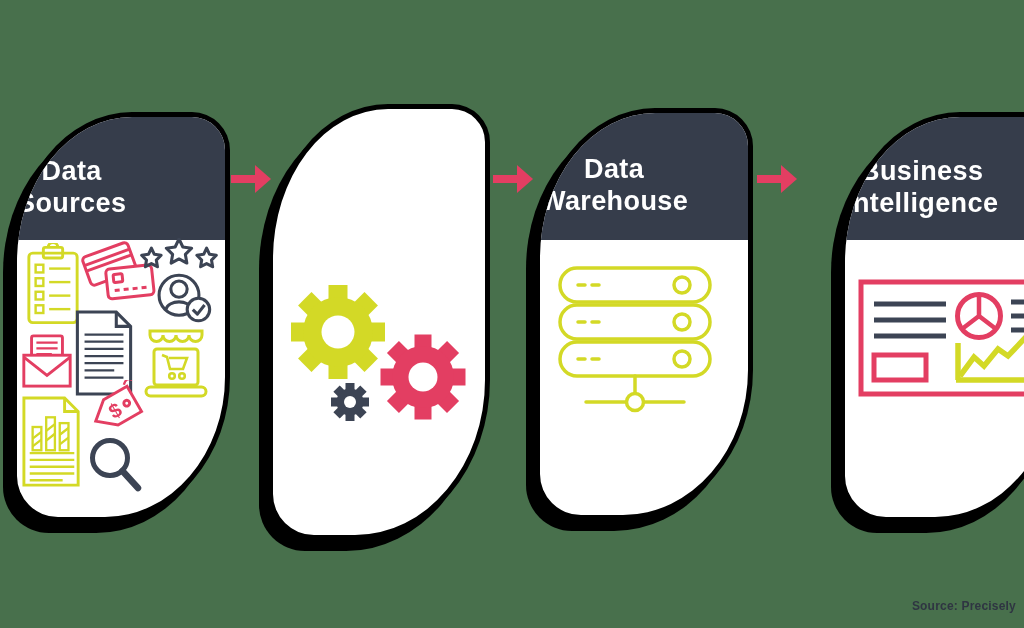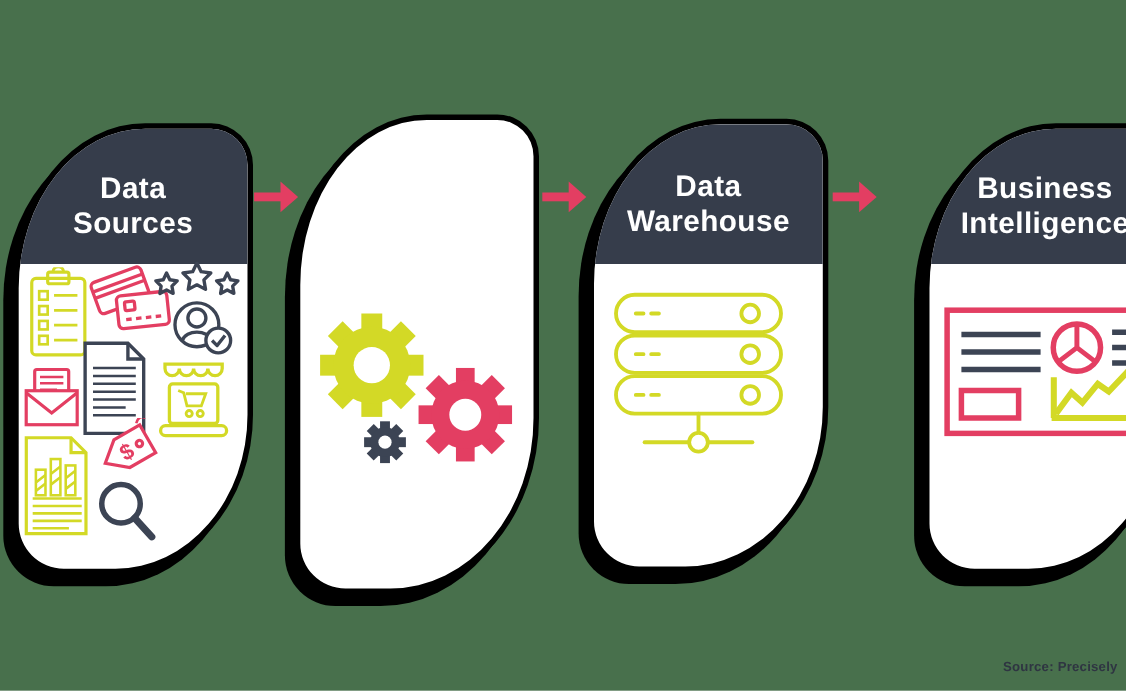--- a/index.html
+++ b/index.html
@@ -10,21 +10,21 @@
   .card{
     position:absolute;box-sizing:border-box;background:#fff;
     border:5px solid var(--c-outline,#000);
     box-shadow:-9px 11px 0 var(--c-outline,#000);
     overflow:hidden;
   }
   .card-header{
     box-sizing:border-box;width:100%;
     background:var(--c-header,#363D4B);
     color:var(--c-title_text,#fff);
-    display:flex;flex-direction:column;align-items:center;justify-content:center;
+    display:flex;flex-direction:column;align-items:flex-start;justify-content:center;
     text-align:center;
   }
   .card-title{
     font-weight:700;font-size:27px;line-height:32px;letter-spacing:.4px;
     white-space:pre-line;
   }
   .card-subtitle{
     font-weight:700;font-size:16.5px;letter-spacing:.2px;margin-top:10px;white-space:nowrap;
   }
   #card-etl .card-title{font-size:31px;}

